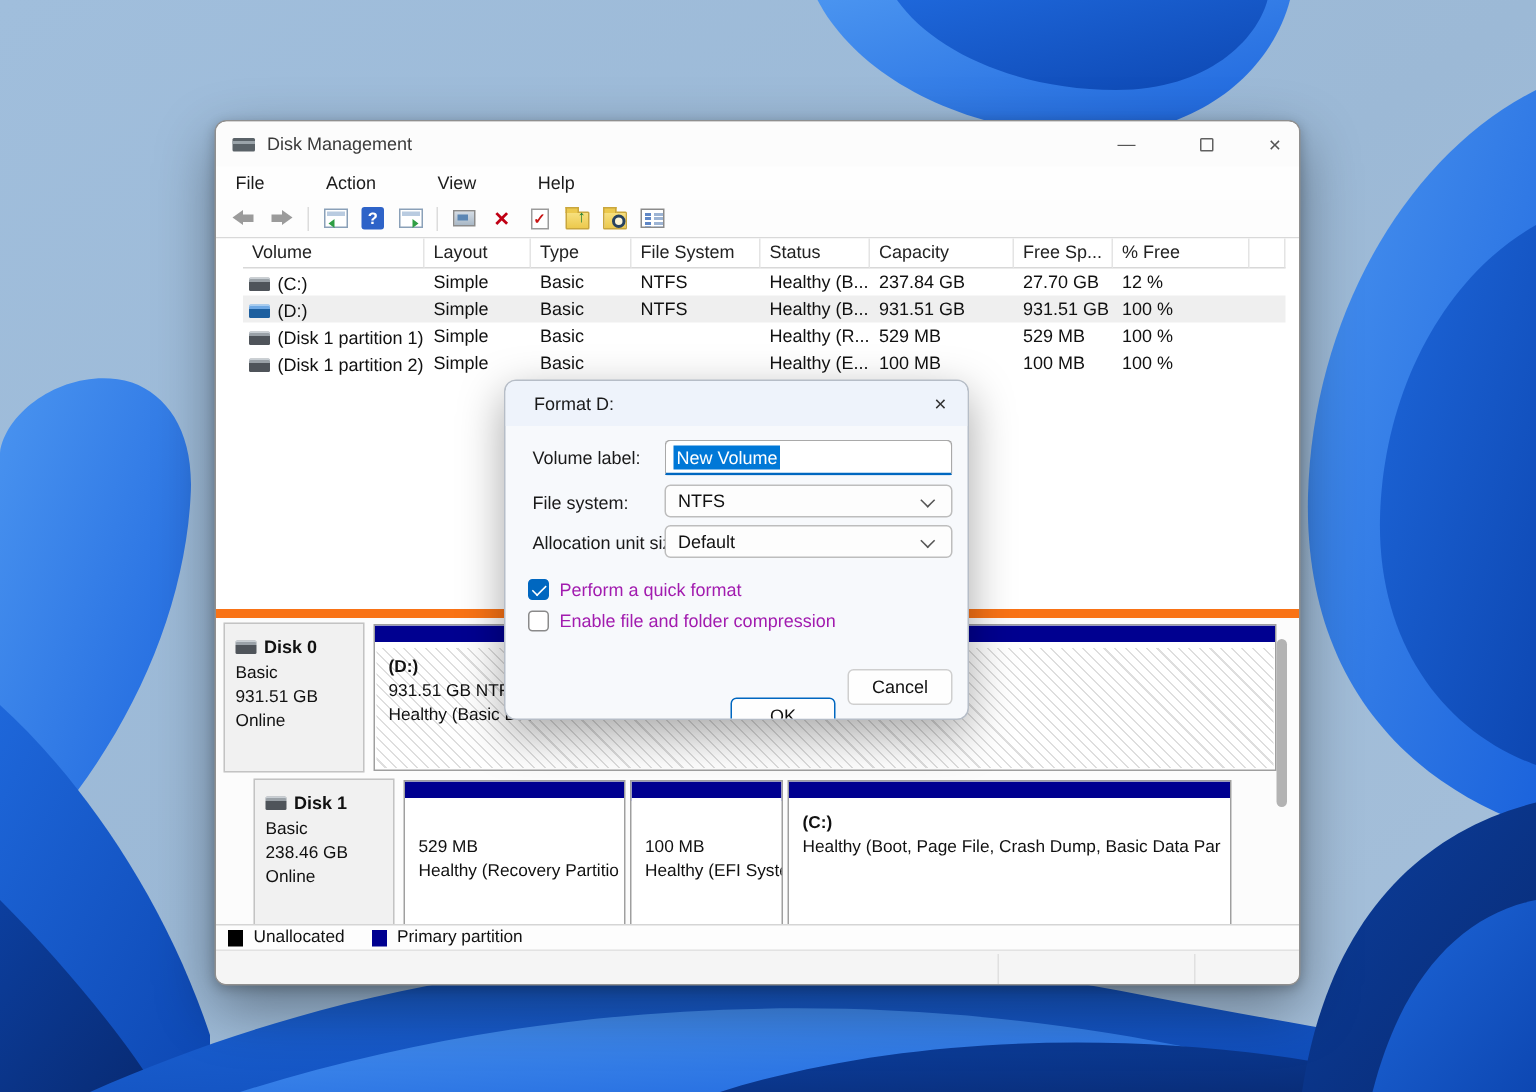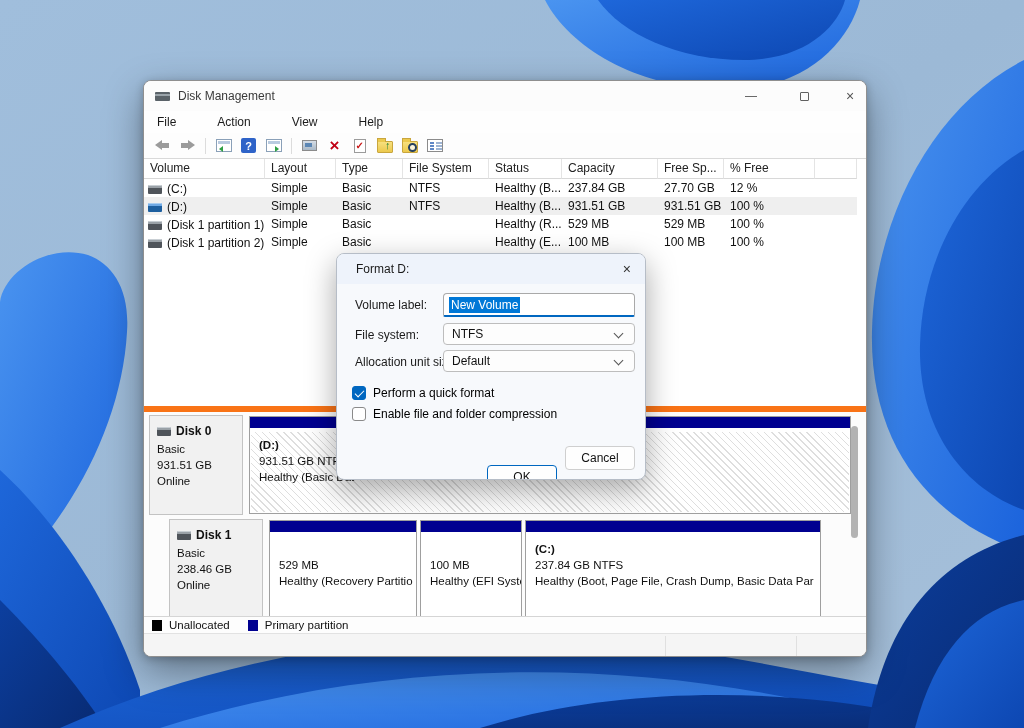--- a/index.html
+++ b/index.html
@@ -66,21 +66,21 @@
   .folder.mag::after { content:""; position:absolute; right:0; top:1px; width:5px; height:5px;
     border:2px solid #27415f; border-radius:50%; background:rgba(255,255,255,.75); }
   .list-ico { width:16px; height:13px; border:1px solid #8b8b8b; background:#fff; position:relative; }
   .list-ico::before { content:""; position:absolute; left:2px; top:2px; width:4px; height:9px;
     background:repeating-linear-gradient(#5f87c6 0 2px, transparent 2px 3px); }
   .list-ico::after { content:""; position:absolute; left:8px; top:2px; width:6px; height:9px;
     background:repeating-linear-gradient(#9db4d4 0 2px, transparent 2px 3px); }
 
   
   .listpane { position:absolute; left:0; top:78px; width:100%; height:247px; background:#fff;
-    padding:0 9px 0 0; }
+    padding:0 9px 0 18px; }
   .vgrid { display:grid; grid-template-columns:121px 71px 67px 86px 73px 96px 66px 91px 1fr; }
   .vhead { height:20px; }
   .vhead .hc { font-size:12px; color:#222; padding:2px 0 0 6px; border-right:1px solid #e4e4e4;
     border-bottom:1px solid #d8d8d8; overflow:hidden; white-space:nowrap; }
   .vrow { height:18px; }
   .vrow .c { font-size:12px; color:#111; padding:2px 0 0 6px; white-space:nowrap; overflow:hidden; }
   .vrow.sel { background:#efefef; }
   .volcell { display:flex; align-items:center; gap:5px; padding-left:4px !important; }
   .vol-ico { width:14px; height:9px; border-radius:1px; flex:0 0 auto;
     background:linear-gradient(#9aa1a7 30%, #4f545a 31%); box-shadow:inset 0 1px 0 #c9cfd4; }
@@ -134,21 +134,21 @@
     display:flex; align-items:center; padding-left:8px; }
   .cb-0 { top:69px; } .cb-1 { top:96px; }
   .combo::after { content:""; position:absolute; right:12px; top:6px; width:6px; height:6px;
     border-right:1.4px solid #555; border-bottom:1.4px solid #555; transform:rotate(45deg); }
   .chk { position:absolute; left:15px; width:14px; height:14px; border:1px solid #8a8a8a;
     border-radius:3px; background:#fff; }
   .chk.checked { background:#0067c0; border-color:#0067c0; }
   .chk.checked::after { content:""; position:absolute; left:4px; top:1px; width:4px; height:8px;
     border-right:1.6px solid #fff; border-bottom:1.6px solid #fff; transform:rotate(45deg); }
   .k-0 { top:132px; } .k-1 { top:153px; }
-  .chk-label { position:absolute; left:36px; font-size:12px; color:#000000; line-height:15px; }
+  .chk-label { position:absolute; left:36px; font-size:12px; color:#a21caf; line-height:15px; }
   .kl-0 { top:132px; } .kl-1 { top:153px; }
   .btn { position:absolute; top:192px; width:70px; height:24px; border-radius:4px;
     background:#fefefe; font-size:12px; color:#111; display:flex; align-items:center;
     justify-content:center; font-family:"Liberation Sans", sans-serif; }
   .btn-ok { left:150px; border:1px solid #0067c0;margin-top:19px; }
   .btn-cancel { left:228px; border:1px solid #cfcfcf; }
 
   .app-ico { width:15px; height:13px; position:relative; }
   .app-ico .base { position:absolute; left:0; top:2px; width:15px; height:9px;
     background:#5a6268; border-radius:1px; }
@@ -374,21 +374,20 @@
           <div class="ptext">
             <div class="plabel"></div>
             <div>100 MB</div>
             <div>Healthy (EFI Syste</div>
           </div>
         </div>
         <div class="part" style="left:361px; width:296px;">
           <div class="pstrip"></div>
           <div class="ptext">
             <div class="plabel">(C:)</div>
-            <div>237.84 GB NTFS</div>
             <div>Healthy (Boot, Page File, Crash Dump, Basic Data Par</div>
           </div>
         </div>
       </div>
 
       <div class="vscroll"></div>
     </div>
 
     <div class="legend">
       <span class="sw" style="background:#000000;"></span>

